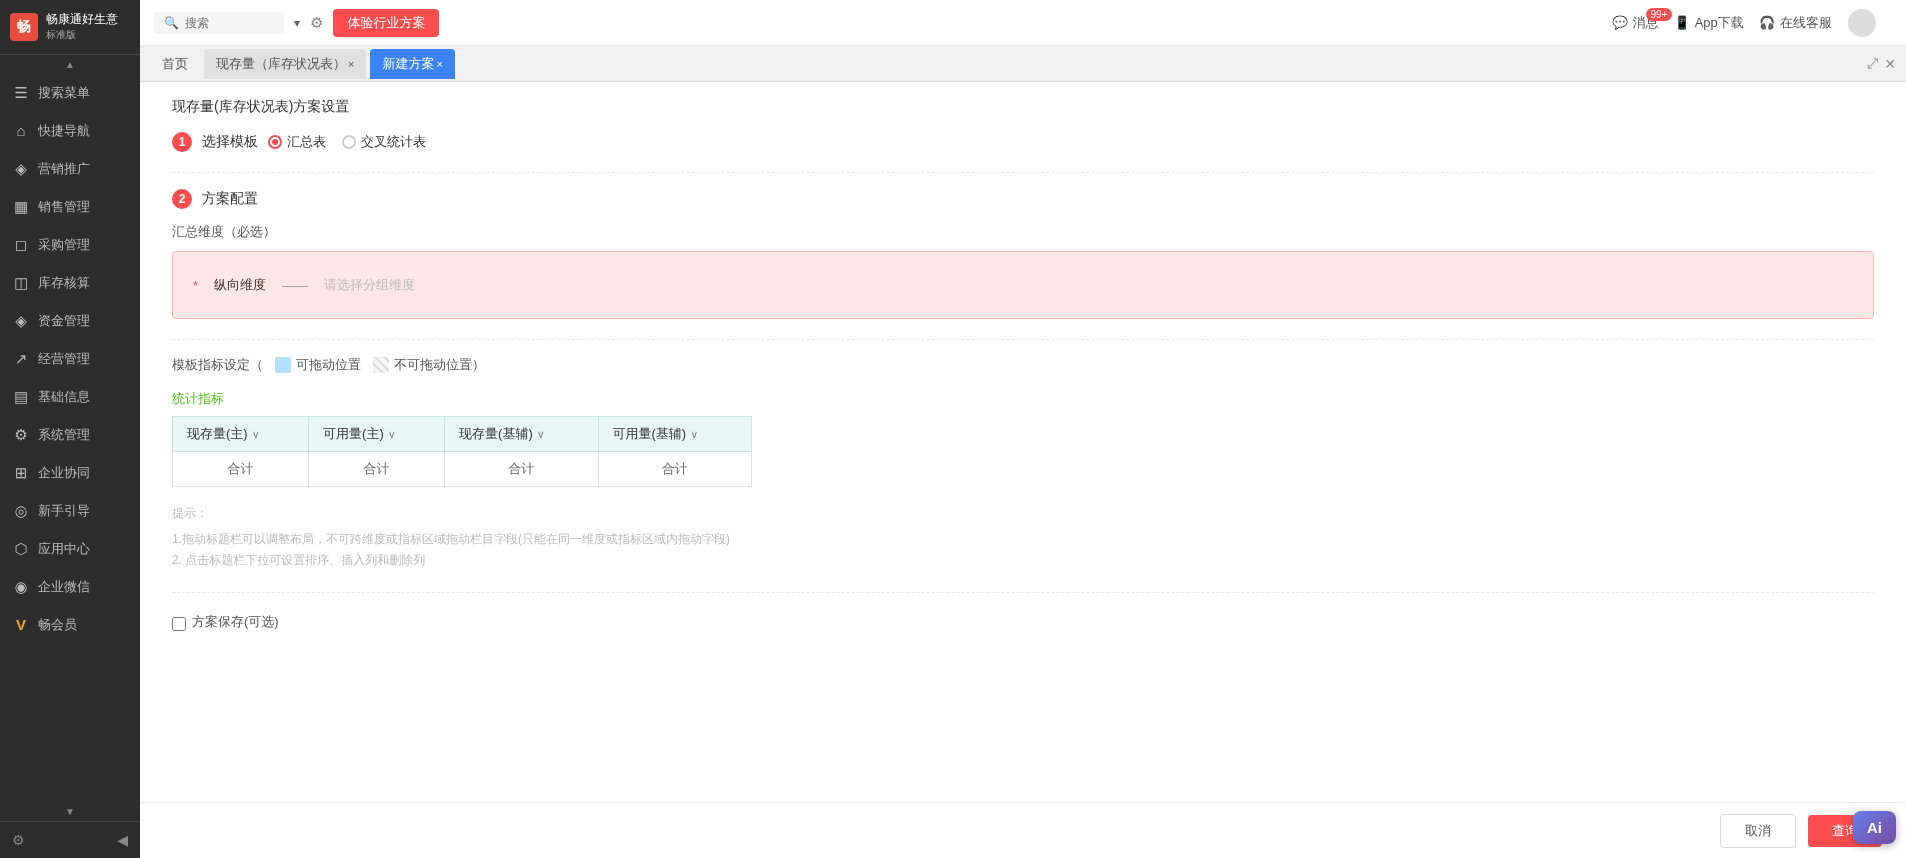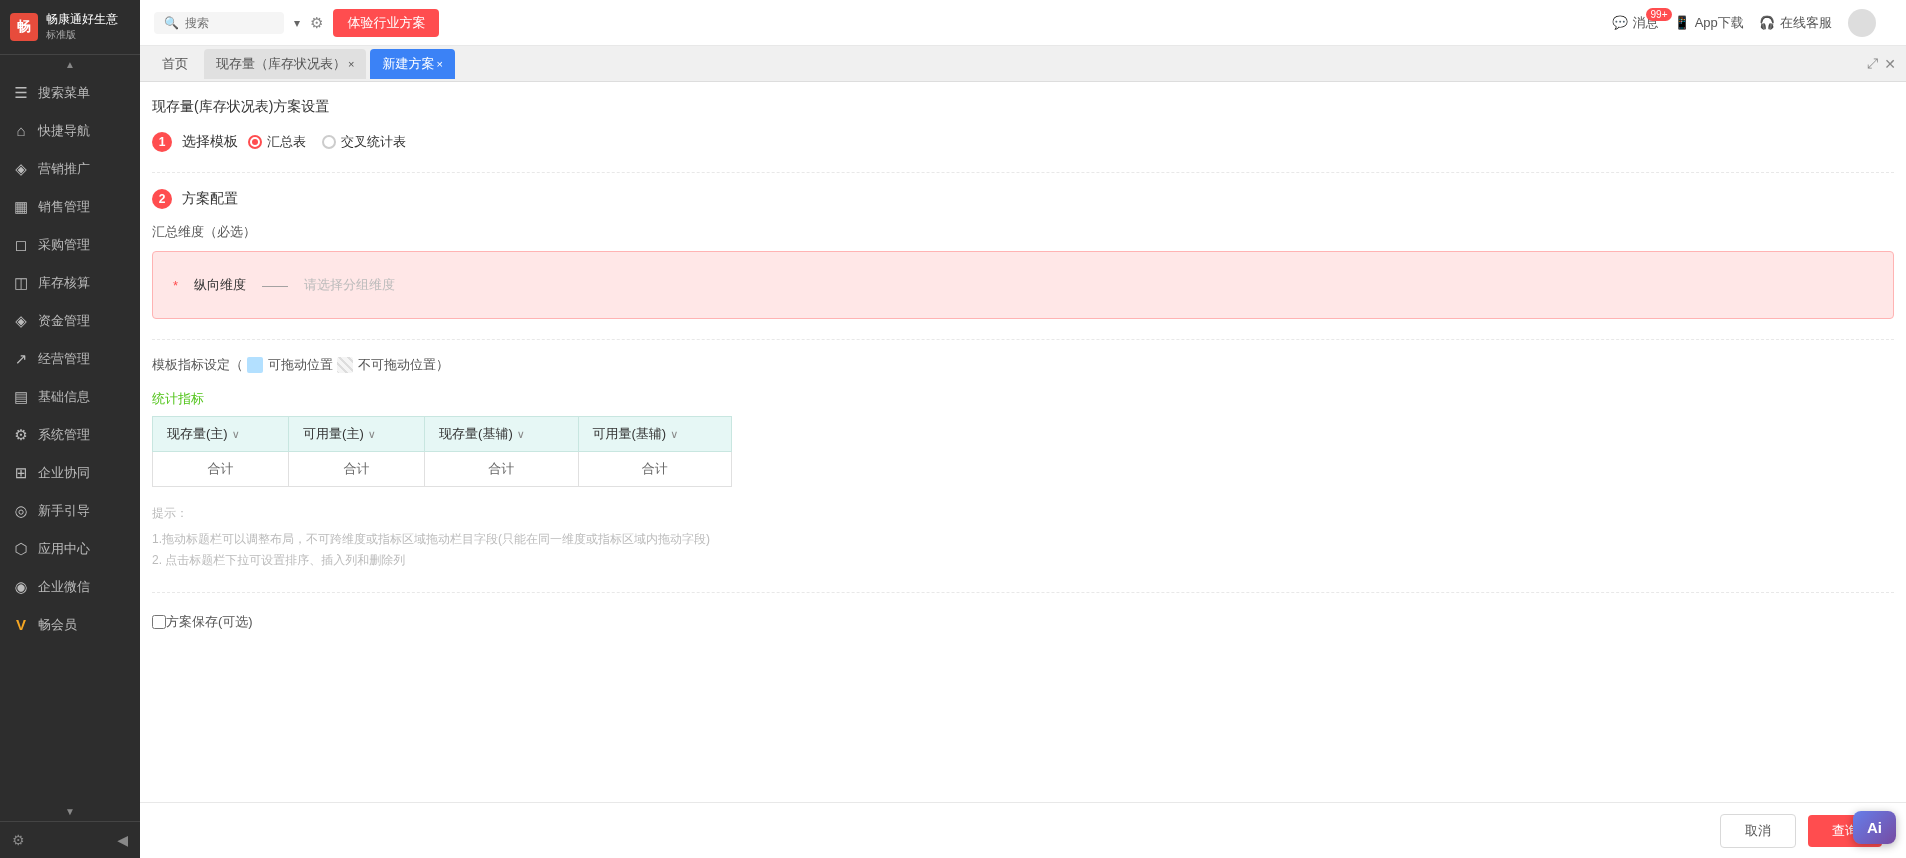--- a/index.html
+++ b/index.html
@@ -105,21 +105,21 @@
     .tab.active { background: #3b82f6; color: #fff; }
     .tab-close { font-size: 11px; cursor: pointer; margin-left: 2px; }
     .tab-home { color: #555; font-size: 13px; padding: 6px 12px; cursor: pointer; }
     .tab-actions { margin-left: auto; display: flex; align-items: center; gap: 6px; color: #888; cursor: pointer; font-size: 14px; }
 
     
     .content {
       flex: 1;
       overflow-y: auto;
       background: #fff;
-      padding: 16px 12px;
+      padding: 16px 32px;
       position: relative;
     }
     .page-title { font-size: 14px; color: #333; margin-bottom: 16px; font-weight: 500; }
 
     
     .step-section { margin-bottom: 20px; }
     .step-header {
       display: flex; align-items: center; gap: 10px;
       margin-bottom: 14px;
     }
@@ -153,21 +153,21 @@
       padding: 24px 20px;
       display: flex; align-items: center; gap: 16px;
     }
     .dimension-required { color: #ff4d4f; font-size: 13px; }
     .dimension-label { font-size: 13px; color: #333; }
     .dimension-dash { color: #999; }
     .dimension-placeholder { color: #bbb; font-size: 13px; }
 
     
     .template-indicator {
-      display: flex; align-items: center; gap: 4px;
+      display: flex; align-items: center; gap: 12px;
       margin-bottom: 16px; font-size: 13px; color: #555;
     }
     .indicator-item { display: flex; align-items: center; gap: 5px; }
     .indicator-box-draggable {
       width: 16px; height: 16px; background: #b3e0ff; border-radius: 2px;
     }
     .indicator-box-fixed {
       width: 16px; height: 16px;
       background: repeating-linear-gradient(
         45deg, #ddd, #ddd 2px, #f5f5f5 2px, #f5f5f5 6px
@@ -197,21 +197,21 @@
     }
     .col-header { display: flex; align-items: center; justify-content: flex-start; gap: 4px; }
     .col-chevron { font-size: 11px; color: #888; }
 
     
     .tips-section { margin-top: 16px; color: #bbb; font-size: 12px; line-height: 1.8; }
     .tips-title { margin-bottom: 4px; }
 
     
     .save-option {
-      display: flex; align-items: center; 
+      display: flex; align-items: flex-end; gap: 6px;
       margin-top: 20px; font-size: 13px; color: #555;
     }
     .save-checkbox {
       width: 14px; height: 14px; border: 1px solid #ccc; border-radius: 2px; cursor: pointer;
     }
 
     
     .footer {
       height: 56px;
       background: #fff;

